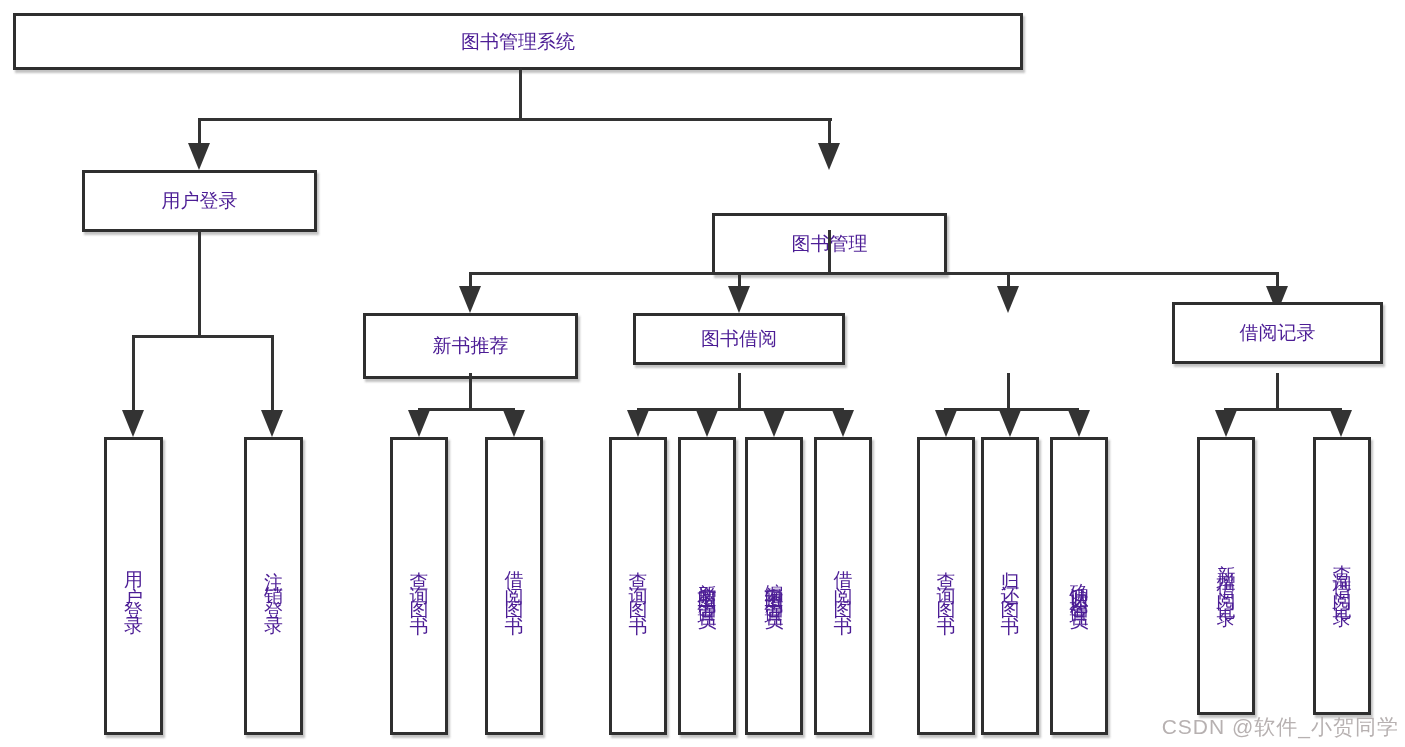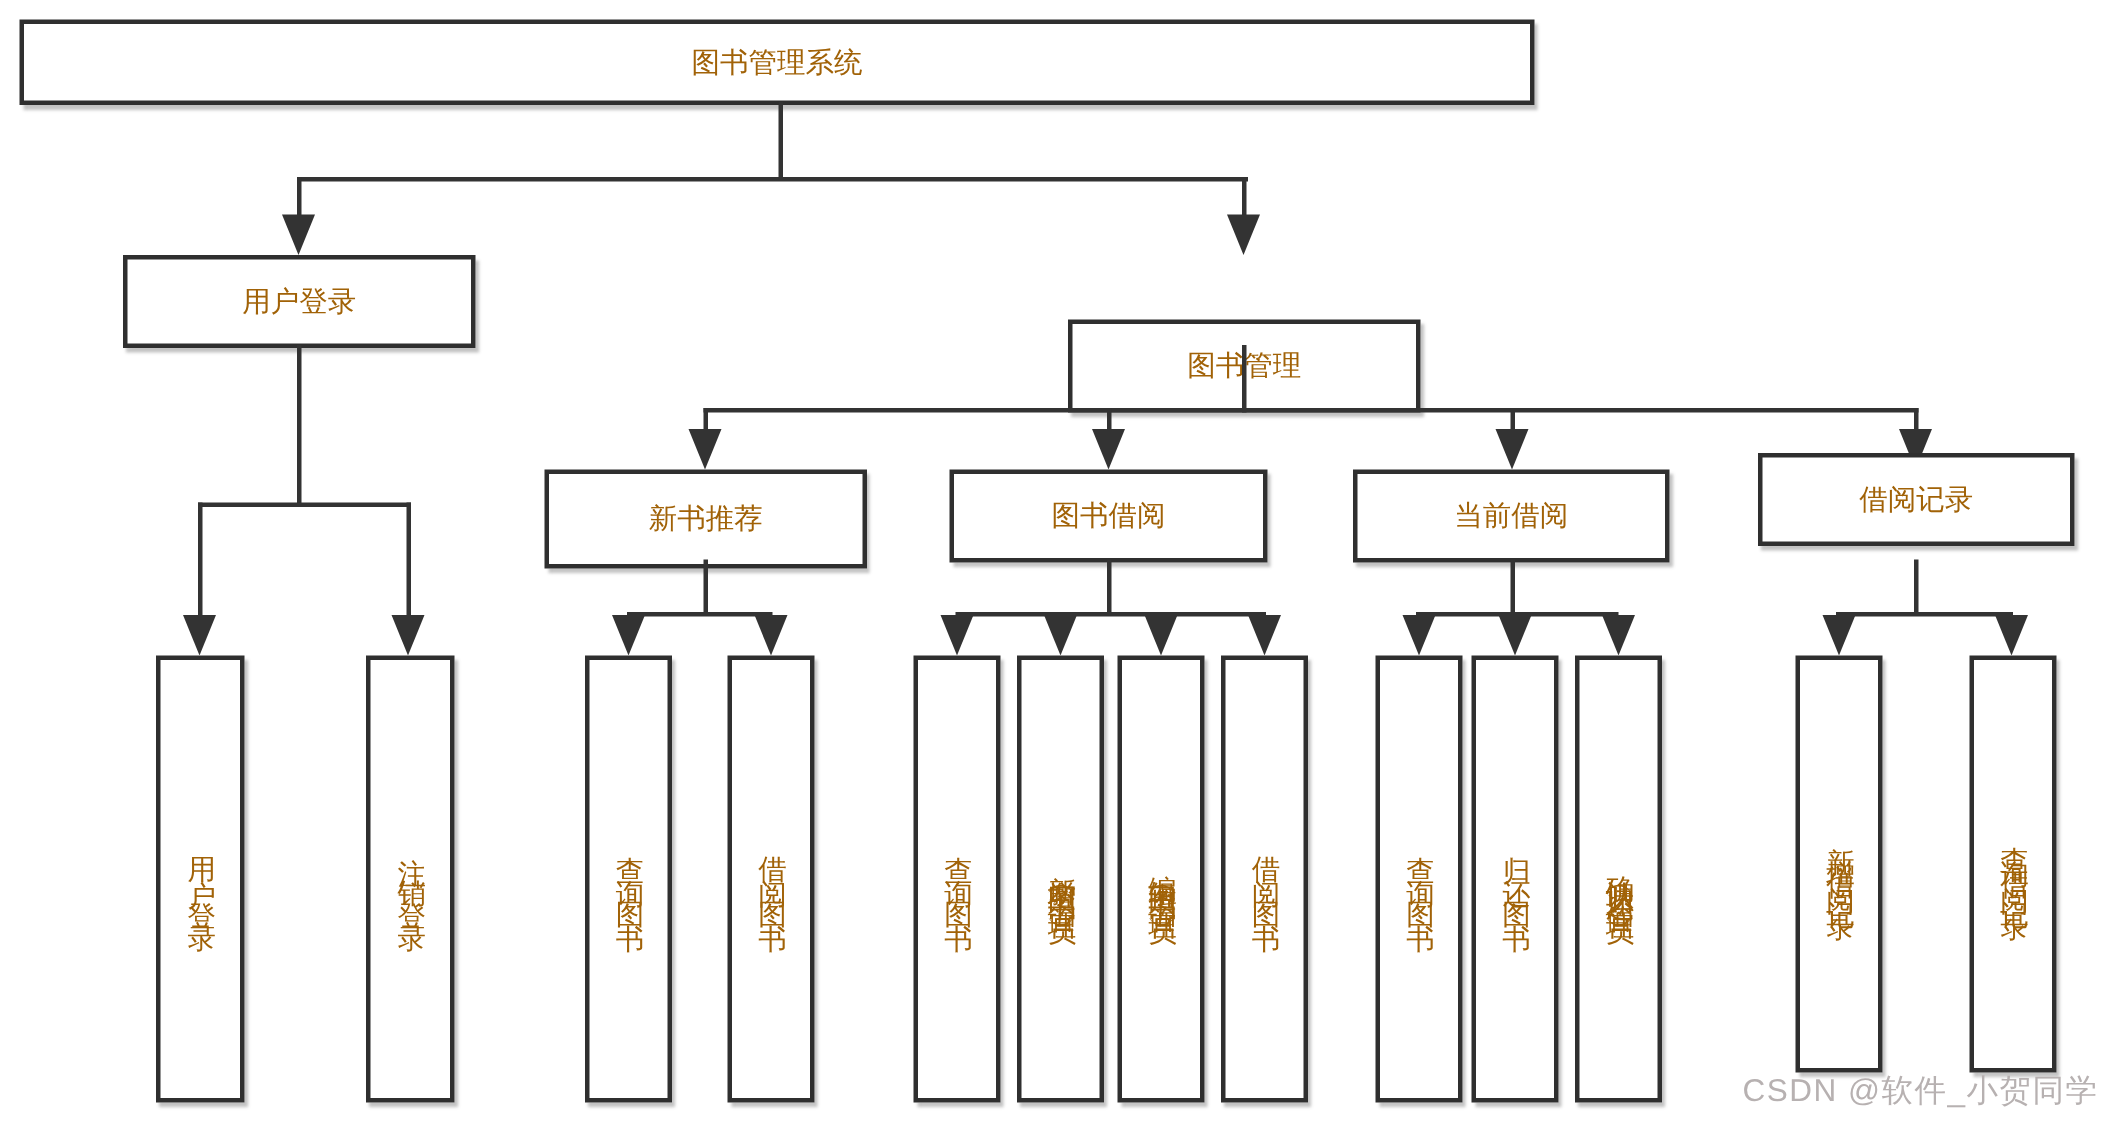--- a/index.html
+++ b/index.html
@@ -9,21 +9,21 @@
     background:#ffffff;
     font-family:"Liberation Sans","DejaVu Sans",sans-serif;
     overflow:hidden;
   }
   .box{
     position:absolute;
     border:3px solid #2f2f2f;
     background:#ffffff;
     box-sizing:border-box;
     display:flex;align-items:center;justify-content:center;
-    font-size:19px;color:#a16207;
+    font-size:19px;color:#4c1d95;
     box-shadow:2px 3px 2px rgba(80,80,80,0.35);
     white-space:nowrap;
   }
   .vtext{
     writing-mode:vertical-lr;
     text-orientation:mixed;
     white-space:normal;
   }
   .ls4{letter-spacing:15px;}
   .ls6{letter-spacing:9px;}
@@ -70,22 +70,21 @@
   <div class="vline" style="left:469px;top:272px;height:16px;"></div>
   <div class="arrow" style="left:459px;top:286px;"></div>
   <div class="vline" style="left:738px;top:272px;height:16px;"></div>
   <div class="arrow" style="left:728px;top:286px;"></div>
   <div class="vline" style="left:1007px;top:272px;height:16px;"></div>
   <div class="arrow" style="left:997px;top:286px;"></div>
   <div class="vline" style="left:1276px;top:272px;height:16px;"></div>
   <div class="arrow" style="left:1266px;top:286px;"></div>
 
   <div class="box" style="left:363px;top:313px;width:215px;height:66px;">新书推荐</div>
-  <div class="box" style="left:633px;top:313px;width:212px;height:62px;">图书借阅</div>
-  <div class="box" style="left:902px;top:313px;width:211px;height:62px;">当前借阅</div>
+  <div class="box" style="left:633px;top:313px;width:212px;height:52px;">图书借阅</div>
   <div class="box" style="left:1172px;top:302px;width:211px;height:62px;text-align:right;">借阅记录</div>
 
   <div class="vline" style="left:469px;top:373px;height:37px;"></div>
   <div class="hline" style="left:418px;top:408px;width:97px;"></div>
   <div class="arrow" style="left:408px;top:410px;"></div>
   <div class="arrow" style="left:503px;top:410px;"></div>
 
   <div class="vline" style="left:738px;top:373px;height:37px;"></div>
   <div class="hline" style="left:637px;top:408px;width:207px;"></div>
   <div class="arrow" style="left:627px;top:410px;"></div>

